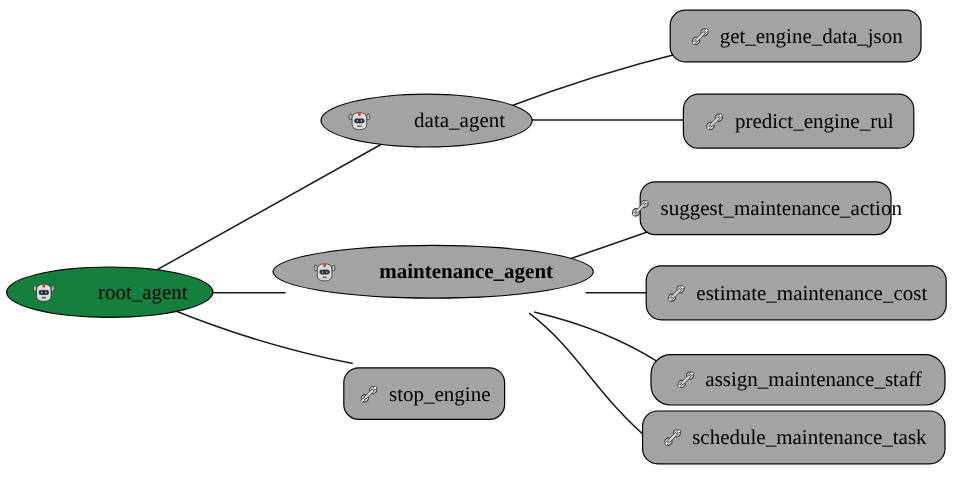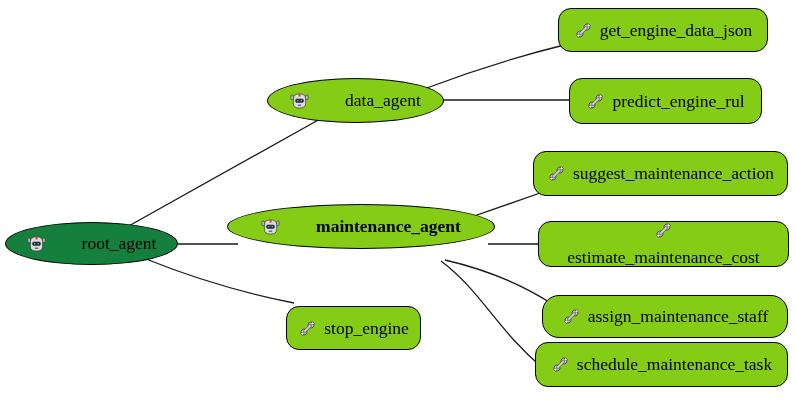--- a/index.html
+++ b/index.html
@@ -13,21 +13,21 @@
   }
   .edges { position: absolute; left: 0; top: 0; width: 796px; height: 417px; }
   .edges path { fill: none; stroke: #1a1a1a; stroke-width: 1.3; }
   .node {
     position: absolute;
     display: flex;
     align-items: center;
     justify-content: center;
     gap: 7px;
     box-sizing: border-box;
-    background: #84cc16;
+    background: #a3a3a3;
     border: 1.4px solid #000000;
     color: #000000;
     font-size: 17.5px;
     white-space: nowrap;
   }
   .agent { border-radius: 50%; gap: 36px; }
   .tool  { border-radius: 13px; }
   .root-fill { background: #15803d; }
   .icon { width: 19px; height: 19px; flex: 0 0 auto; display: block; }
   .lbl { display: inline-block; }
@@ -116,34 +116,34 @@
         <circle cx="10" cy="4.8" r="3.1"></circle>
         <circle cx="10" cy="15.2" r="3.1"></circle>
         <rect x="8.7" y="5" width="2.6" height="10" stroke-width="0.7"></rect>
         <rect x="8.8" y="1.1" width="2.4" height="2.7" fill="#ffffff" stroke-width="0.7"></rect>
         <rect x="8.8" y="16.2" width="2.4" height="2.7" fill="#ffffff" stroke-width="0.7"></rect>
       </g>
     </svg>
     <span class="lbl">predict_engine_rul</span>
   </div>
 
-  <div class="node tool" style="left:533px; top:151px; width:255px; height:45px;">
+  <div class="node tool" style="left:533px; top:151px; width:210px; height:45px;">
     <svg class="icon" viewBox="0 0 20 20">
       <g transform="rotate(45 10 10)" fill="#d4d4d4" stroke="#3a3a3a" stroke-width="0.9">
         <circle cx="10" cy="4.8" r="3.1"></circle>
         <circle cx="10" cy="15.2" r="3.1"></circle>
         <rect x="8.7" y="5" width="2.6" height="10" stroke-width="0.7"></rect>
         <rect x="8.8" y="1.1" width="2.4" height="2.7" fill="#ffffff" stroke-width="0.7"></rect>
         <rect x="8.8" y="16.2" width="2.4" height="2.7" fill="#ffffff" stroke-width="0.7"></rect>
       </g>
     </svg>
     <span class="lbl">suggest_maintenance_action</span>
   </div>
 
-  <div class="node tool" style="left:538px; top:221px; width:251px; height:46px;flex-direction:column;">
+  <div class="node tool" style="left:538px; top:221px; width:251px; height:46px;">
     <svg class="icon" viewBox="0 0 20 20">
       <g transform="rotate(45 10 10)" fill="#d4d4d4" stroke="#3a3a3a" stroke-width="0.9">
         <circle cx="10" cy="4.8" r="3.1"></circle>
         <circle cx="10" cy="15.2" r="3.1"></circle>
         <rect x="8.7" y="5" width="2.6" height="10" stroke-width="0.7"></rect>
         <rect x="8.8" y="1.1" width="2.4" height="2.7" fill="#ffffff" stroke-width="0.7"></rect>
         <rect x="8.8" y="16.2" width="2.4" height="2.7" fill="#ffffff" stroke-width="0.7"></rect>
       </g>
     </svg>
     <span class="lbl">estimate_maintenance_cost</span>

